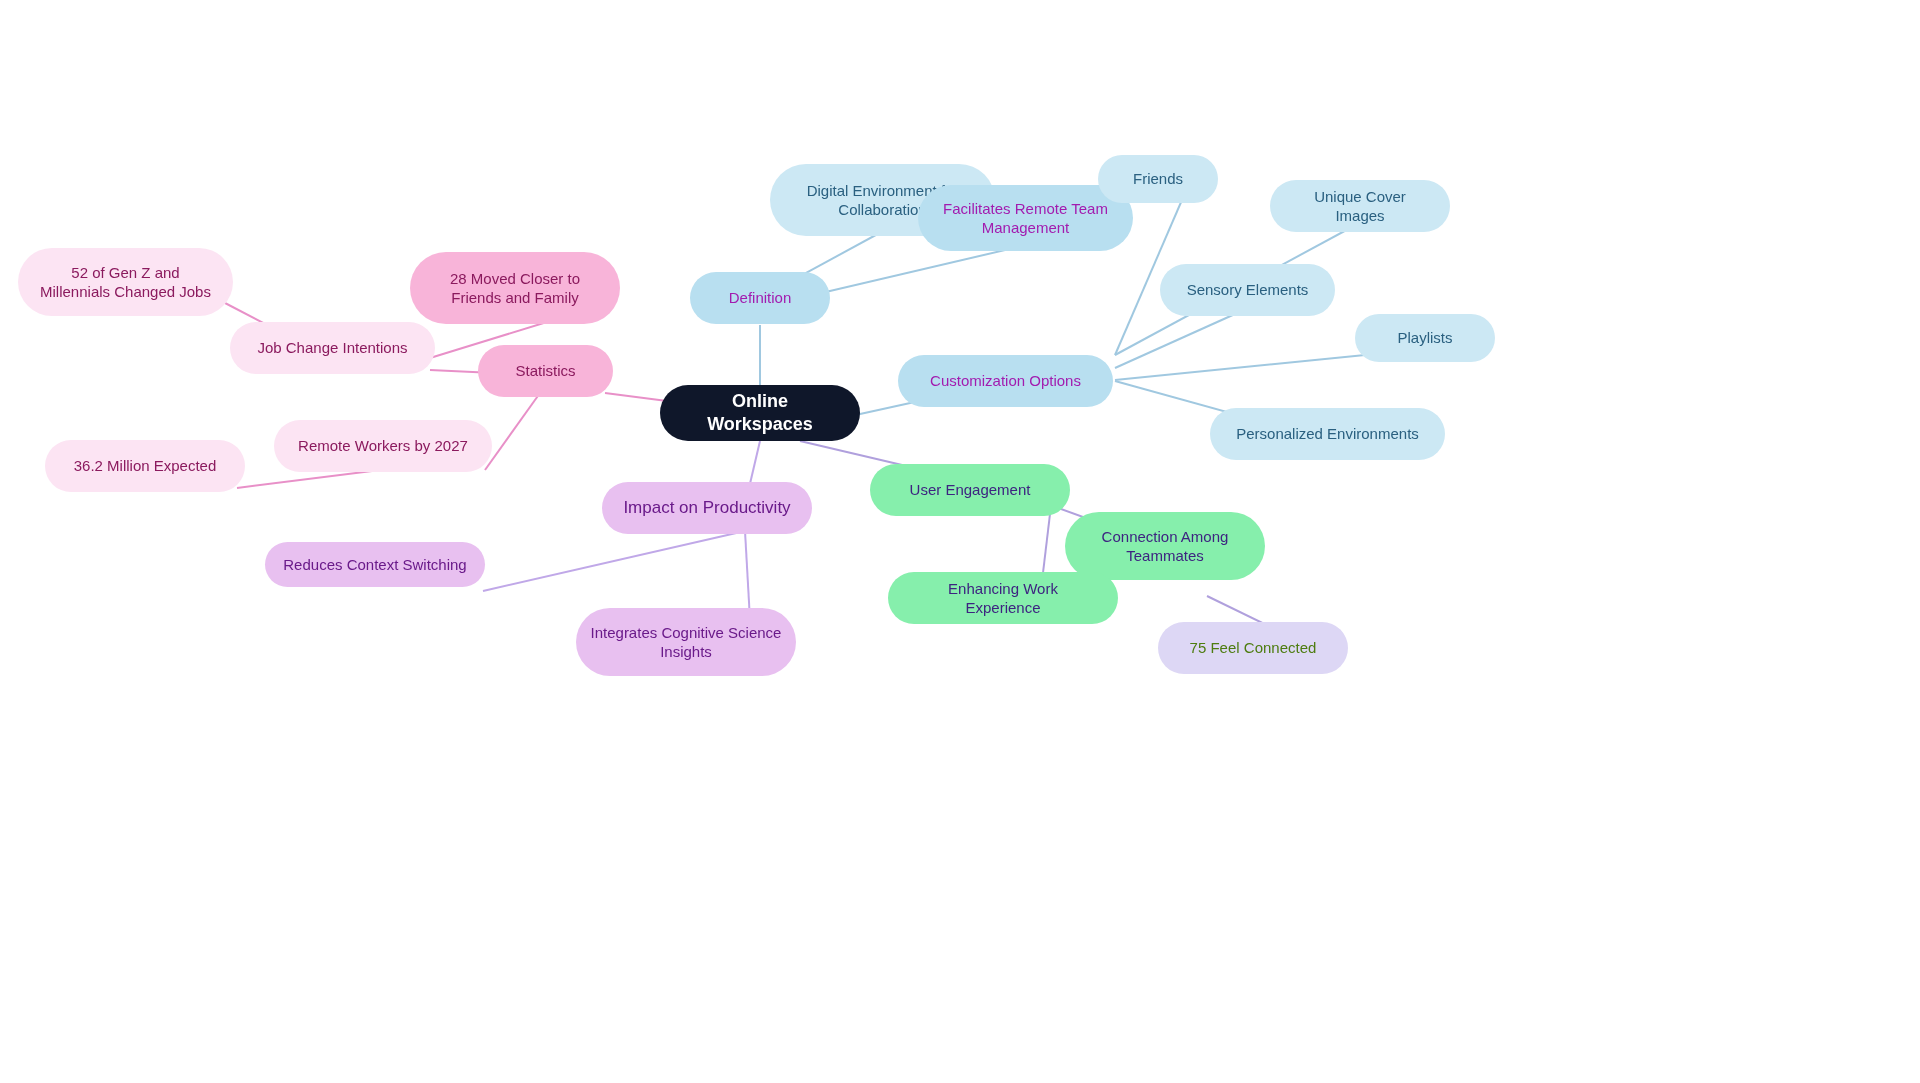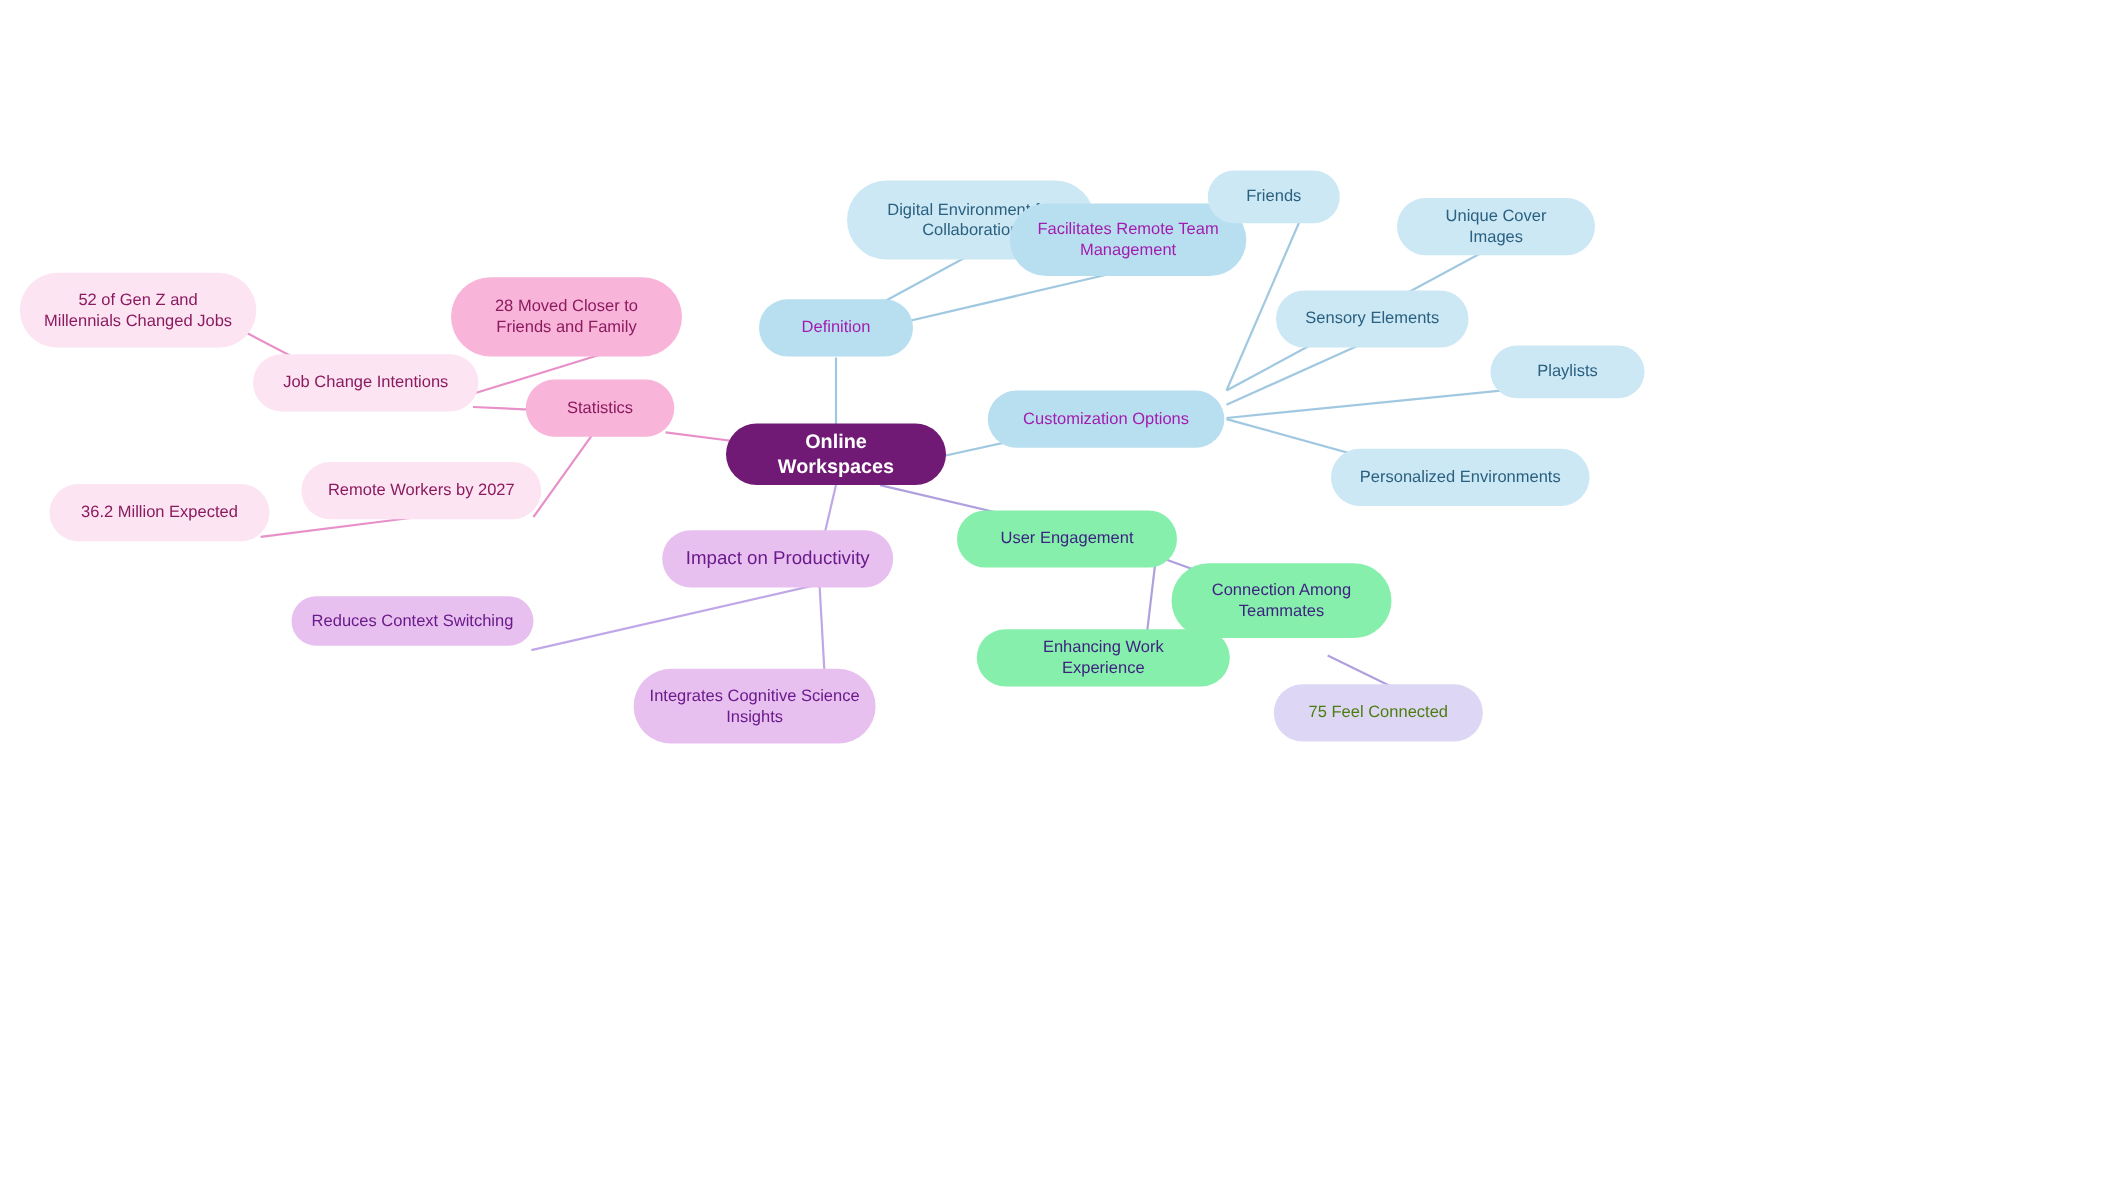--- a/index.html
+++ b/index.html
@@ -25,21 +25,21 @@
       display: flex;
       align-items: center;
       justify-content: center;
       text-align: center;
       font-size: 15px;
       font-weight: 500;
       z-index: 1;
       line-height: 1.3;
     }
     .node-center {
-      background: #701a75;
+      background: #0f172a;
       color: #ffffff;
       font-size: 18px;
       font-weight: 600;
       padding: 18px 36px;
       border-radius: 40px;
     }
     .node-blue {
       background: #b8dff0;
       color: #a21caf;
       border-radius: 50px;

